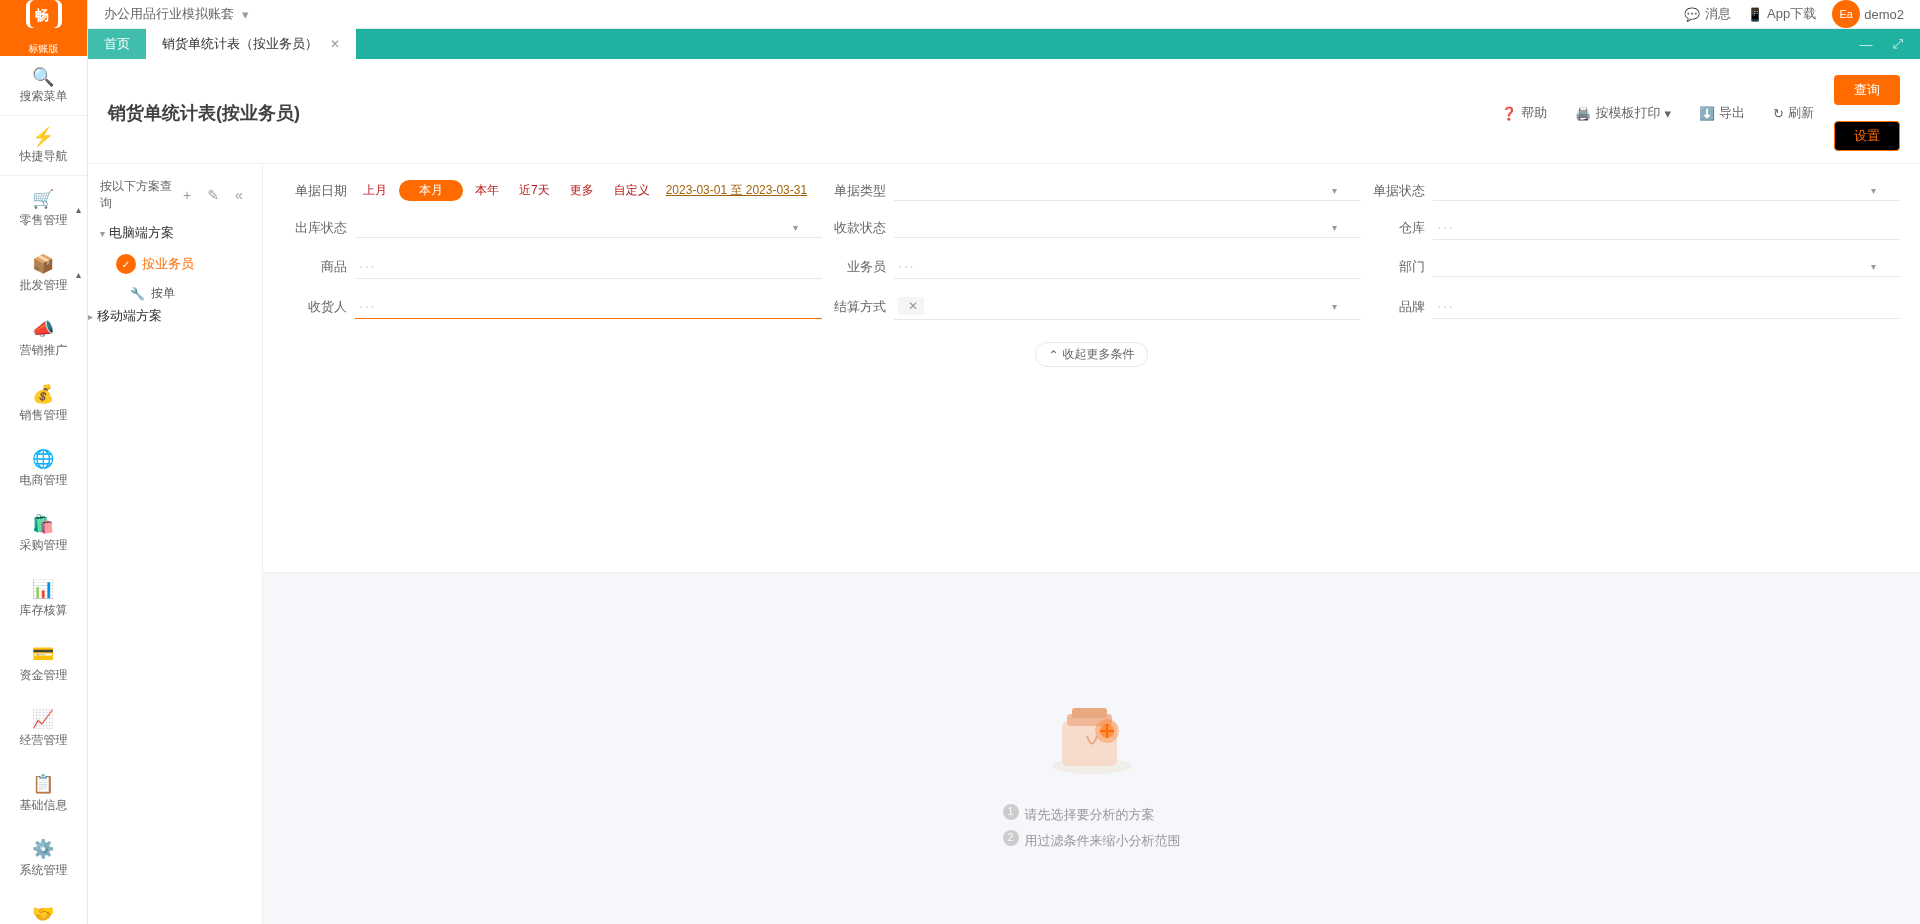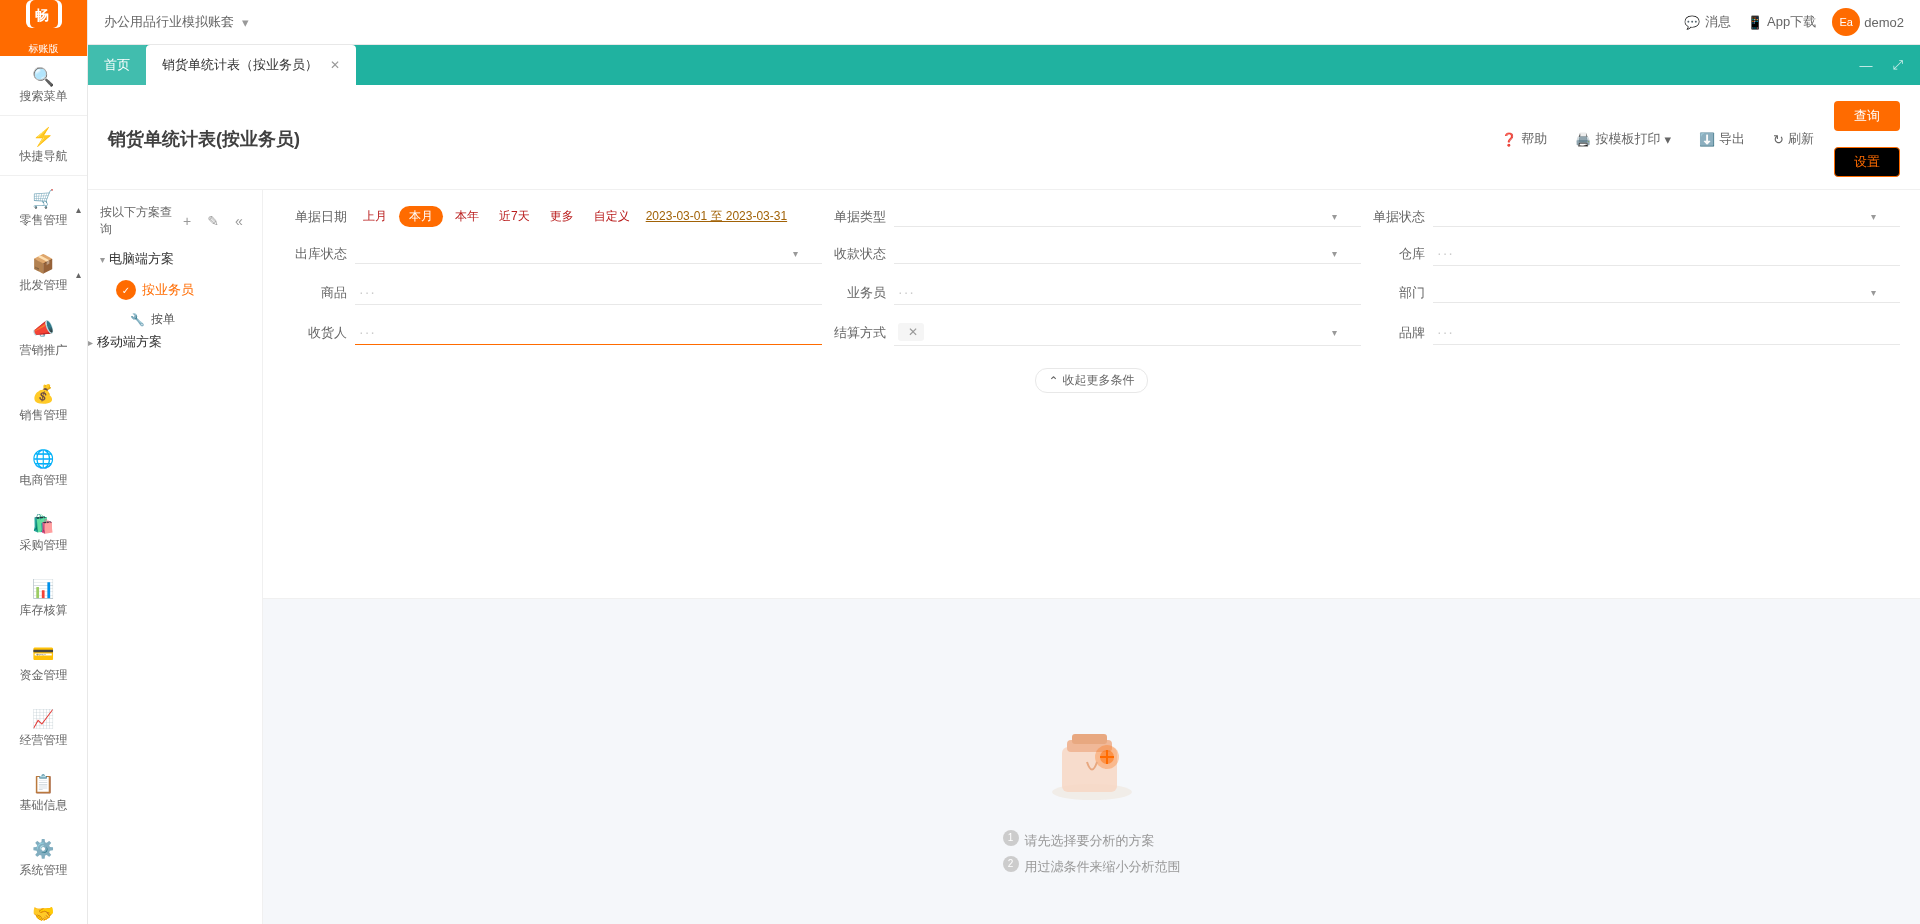--- a/index.html
+++ b/index.html
@@ -15,29 +15,29 @@
     .sidebar-quick { width: 100%; padding: 10px 8px; text-align: center; color: #666; font-size: 12px; cursor: pointer; border-bottom: 1px solid #f0f0f0; }
     .sidebar-nav-item { width: 100%; padding: 12px 4px; text-align: center; color: #666; font-size: 12px; cursor: pointer; position: relative; }
     .sidebar-nav-item .nav-label { display: block; margin-top: 2px; }
     .sidebar-nav-item .nav-arrow { position: absolute; right: 6px; top: 50%; transform: translateY(-50%); font-size: 10px; }
     .sidebar-nav-icon { font-size: 18px; display: block; }
 
     
     .main { flex: 1; display: flex; flex-direction: column; overflow: hidden; }
 
     
-    .topbar { height: 45px; background: #fff; border-bottom: 1px solid #e8e8e8; display: flex; align-items: center; padding: 0 16px; justify-content: space-between; flex-shrink: 0; }
+    .topbar { height: 29px; background: #fff; border-bottom: 1px solid #e8e8e8; display: flex; align-items: center; padding: 0 16px; justify-content: space-between; flex-shrink: 0; }
     .topbar-left { display: flex; align-items: center; gap: 8px; color: #666; font-size: 13px; }
     .topbar-dropdown { color: #999; }
     .topbar-right { display: flex; align-items: center; gap: 16px; }
     .topbar-right-item { display: flex; align-items: center; gap: 4px; color: #666; font-size: 13px; cursor: pointer; }
     .avatar { width: 28px; height: 28px; border-radius: 50%; background: #ff6b00; display: flex; align-items: center; justify-content: center; color: #fff; font-size: 11px; overflow: hidden; }
 
     
-    .tabs { height: 40px; background: #20b2a0; display: flex; align-items: center; padding: 0 0; flex-shrink: 0; }
+    .tabs { height: 30px; background: #20b2a0; display: flex; align-items: center; padding: 0 0; flex-shrink: 0; }
     .tab-item { height: 40px; padding: 0 16px; display: flex; align-items: center; gap: 8px; cursor: pointer; color: rgba(255,255,255,0.85); font-size: 13px; position: relative; }
     .tab-item.home { background: rgba(255,255,255,0.15); color: #fff; }
     .tab-item.active { background: #fff; color: #333; border-radius: 4px 4px 0 0; }
     .tab-close { color: #999; font-size: 12px; cursor: pointer; margin-left: 4px; }
     .tabs-actions { margin-left: auto; display: flex; align-items: center; padding-right: 8px; gap: 4px; }
     .tab-action-btn { width: 28px; height: 28px; display: flex; align-items: center; justify-content: center; color: rgba(255,255,255,0.8); cursor: pointer; border-radius: 4px; }
 
     
     .page-content { flex: 1; overflow-y: auto; background: #f5f7fa; padding: 0; }
     .page-inner { background: #fff; margin: 0; }
@@ -69,21 +69,21 @@
     .move-scheme-header { display: flex; align-items: center; gap: 4px; color: #333; font-size: 13px; cursor: pointer; }
     .move-scheme-header .arrow { color: #999; font-size: 10px; }
 
     
     .filter-area { flex: 1; padding: 16px 20px; background: #fff; overflow-y: auto; }
     .filter-row { display: flex; align-items: center; gap: 0; margin-bottom: 14px; }
     .filter-label { width: 72px; color: #666; font-size: 13px; text-align: right; padding-right: 8px; flex-shrink: 0; }
     .filter-control { flex: 1; display: flex; align-items: center; }
     .date-tabs { display: flex; align-items: center; gap: 4px; }
     .date-tab { padding: 2px 8px; color: #b91c1c; font-size: 12px; cursor: pointer; border-radius: 3px; }
-    .date-tab.active { background: #ff6b00; color: #fff; border-radius: 12px; padding: 2px 10px; }
+    .date-tab.active { background: #ff6b00; color: #fff; border-radius: 12px; padding: 2px 20px; }
     .date-range { color: #a16207; font-size: 12px; margin-left: 8px; text-decoration: underline; cursor: pointer; }
     .select-control { border: none; border-bottom: 1px solid #e8e8e8; padding: 4px 24px 4px 4px; color: #333; font-size: 13px; cursor: pointer; position: relative; min-width: 120px; display: flex; align-items: center; justify-content: space-between; width: 100%; }
     .select-control .placeholder { color: #ccc; }
     .select-arrow { color: #999; font-size: 10px; }
     .select-dots { color: #ccc; font-size: 14px; letter-spacing: 1px; }
     .tag-x { display: inline-flex; align-items: center; gap: 4px; background: #f5f5f5; border-radius: 3px; padding: 2px 6px; font-size: 12px; color: #333; }
     .tag-x .x { color: #999; cursor: pointer; font-size: 12px; }
     .collapse-bar { display: flex; justify-content: center; padding: 8px 0; }
     .collapse-btn { display: flex; align-items: center; gap: 4px; color: #666; font-size: 12px; cursor: pointer; padding: 3px 12px; border: 1px solid #e8e8e8; border-radius: 12px; background: #fff; }
 

